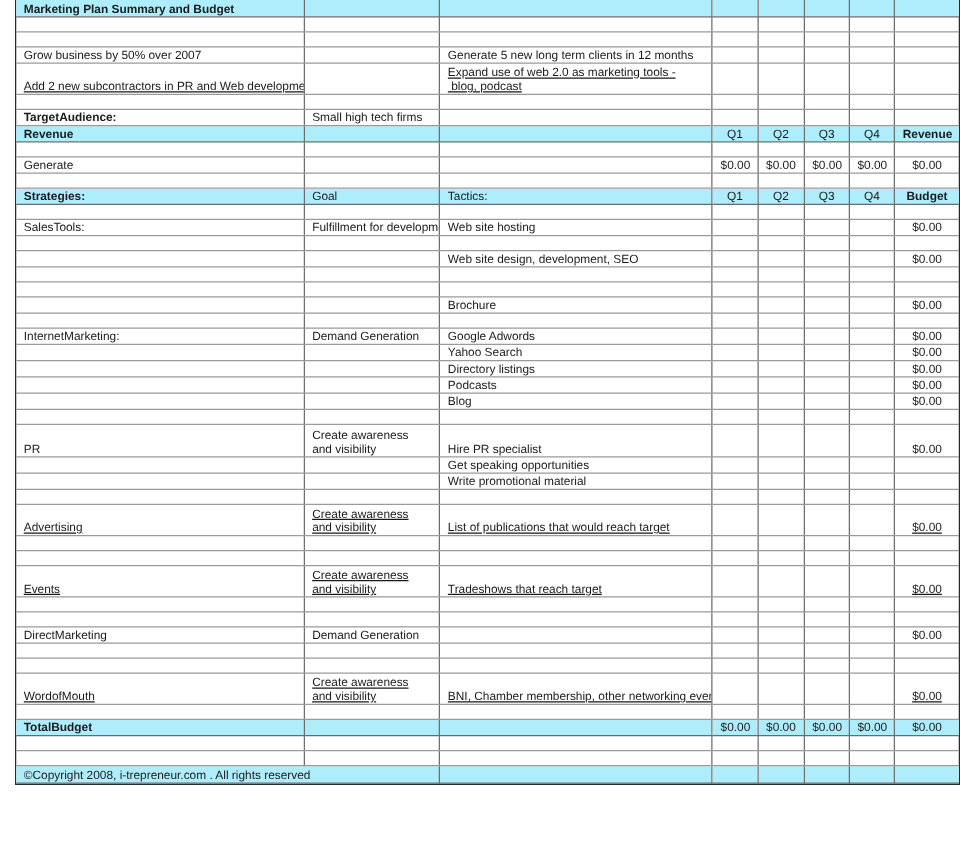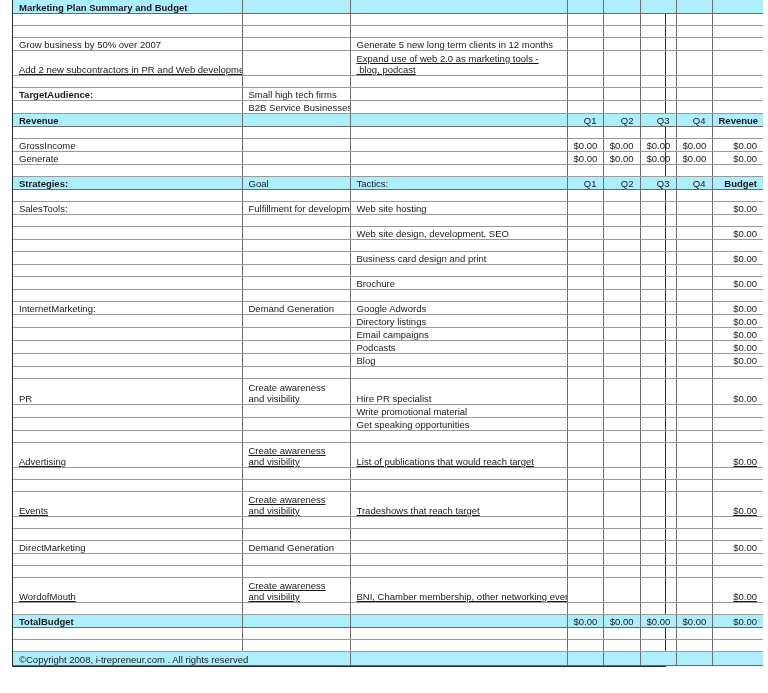--- a/index.html
+++ b/index.html
@@ -1,27 +1,27 @@
 <!DOCTYPE html>
 <html><head>
 <meta charset="utf-8">
 <style>
   html, body { margin:0; padding:0; background:#ffffff; }
   body { width:768px; height:693px; position:relative; overflow:hidden;
          font-family:"Liberation Sans", sans-serif; font-size:9.5px; color:#1a1a1a; }
-  #sheet { position:absolute; left:12px; top:0; width:654px;
+  #sheet { position:absolute; left:12px; top:0; width:756px;
            border:1.5px solid #2a2a2a; border-top:none; box-sizing:border-box; }
   table { border-collapse:collapse; table-layout:fixed; width:100%; }
   td { border-right:1px solid #6e6e6e; border-bottom:1px solid #9a9a9a;
        padding:0 6px; white-space:nowrap; overflow:hidden; vertical-align:bottom;
        line-height:11px; }
   td:last-child { border-right:none; }
   tr.hdr td { background:#aeeefc; border-bottom:1.5px solid #6a6a6a; }
   td.b { font-weight:bold; }
-  td.r { text-align:right; }
+  td.r { text-align:center; }
   td.wrap { white-space:normal; }
   tr.h11 td { height:11px; }
   tr.h12 td { height:12px; }
   tr.h13 td { height:12px;margin-top:32px; }
   tr.h14 td { height:13px; }
   tr.h25 td { height:24px;text-decoration:underline; }
   tr.h26 td { height:25px; }
 </style>
 </head>
 <body>
@@ -108,30 +108,20 @@
   <tr class="h13">
     <td class="b">TargetAudience:</td>
     <td>Small high tech firms</td>
     <td></td>
           <td></td>
           <td></td>
           <td></td>
           <td></td>
           <td></td>
   </tr>
-  <tr class="h12">
-    <td></td>
-    <td>B2B Service Businesses</td>
-    <td></td>
-          <td></td>
-          <td></td>
-          <td></td>
-          <td></td>
-          <td></td>
-  </tr>
 
   <tr class="hdr h13">
     <td class="b">Revenue</td>
     <td></td>
           <td></td>
     <td class="r">Q1</td>
     <td class="r">Q2</td>
     <td class="r">Q3</td>
     <td class="r">Q4</td>
     <td class="r b">Revenue</td>
@@ -139,30 +129,20 @@
   <tr class="h11">
           <td></td>
           <td></td>
           <td></td>
           <td></td>
           <td></td>
           <td></td>
           <td></td>
           <td></td>
         </tr>
-  <tr class="h12">
-    <td>GrossIncome</td>
-    <td></td>
-          <td></td>
-    <td class="r">$0.00</td>
-    <td class="r">$0.00</td>
-    <td class="r">$0.00</td>
-    <td class="r">$0.00</td>
-    <td class="r">$0.00</td>
-  </tr>
   <tr class="h12">
     <td>Generate</td>
     <td></td>
           <td></td>
     <td class="r">$0.00</td>
     <td class="r">$0.00</td>
     <td class="r">$0.00</td>
     <td class="r">$0.00</td>
     <td class="r">$0.00</td>
   </tr>
@@ -231,30 +211,20 @@
   <tr class="h11">
           <td></td>
           <td></td>
           <td></td>
           <td></td>
           <td></td>
           <td></td>
           <td></td>
           <td></td>
         </tr>
-  <tr class="h12">
-    <td></td>
-          <td></td>
-    <td>Business card design and print</td>
-    <td></td>
-          <td></td>
-          <td></td>
-          <td></td>
-    <td class="r">$0.00</td>
-  </tr>
   <tr class="h11">
           <td></td>
           <td></td>
           <td></td>
           <td></td>
           <td></td>
           <td></td>
           <td></td>
           <td></td>
         </tr>
@@ -285,31 +255,31 @@
     <td>Google Adwords</td>
     <td></td>
           <td></td>
           <td></td>
           <td></td>
     <td class="r">$0.00</td>
   </tr>
   <tr class="h12">
     <td></td>
           <td></td>
+    <td>Yahoo Search</td>
+    <td></td>
+          <td></td>
+          <td></td>
+          <td></td>
+    <td class="r">$0.00</td>
+  </tr>
+  <tr class="h12">
+    <td></td>
+          <td></td>
     <td>Directory listings</td>
-    <td></td>
-          <td></td>
-          <td></td>
-          <td></td>
-    <td class="r">$0.00</td>
-  </tr>
-  <tr class="h12">
-    <td></td>
-          <td></td>
-    <td>Email campaigns</td>
     <td></td>
           <td></td>
           <td></td>
           <td></td>
     <td class="r">$0.00</td>
   </tr>
   <tr class="h12">
     <td></td>
           <td></td>
     <td>Podcasts</td>
@@ -346,31 +316,31 @@
     <td>Hire PR specialist</td>
     <td></td>
           <td></td>
           <td></td>
           <td></td>
     <td class="r">$0.00</td>
   </tr>
   <tr class="h12">
     <td></td>
           <td></td>
+    <td>Get speaking opportunities</td>
+    <td></td>
+          <td></td>
+          <td></td>
+          <td></td>
+    <td class="r"></td>
+  </tr>
+  <tr class="h12">
+    <td></td>
+          <td></td>
     <td>Write promotional material</td>
-    <td></td>
-          <td></td>
-          <td></td>
-          <td></td>
-    <td class="r"></td>
-  </tr>
-  <tr class="h12">
-    <td></td>
-          <td></td>
-    <td>Get speaking opportunities</td>
     <td></td>
           <td></td>
           <td></td>
           <td></td>
     <td class="r"></td>
   </tr>
   <tr class="h11">
           <td></td>
           <td></td>
           <td></td>

